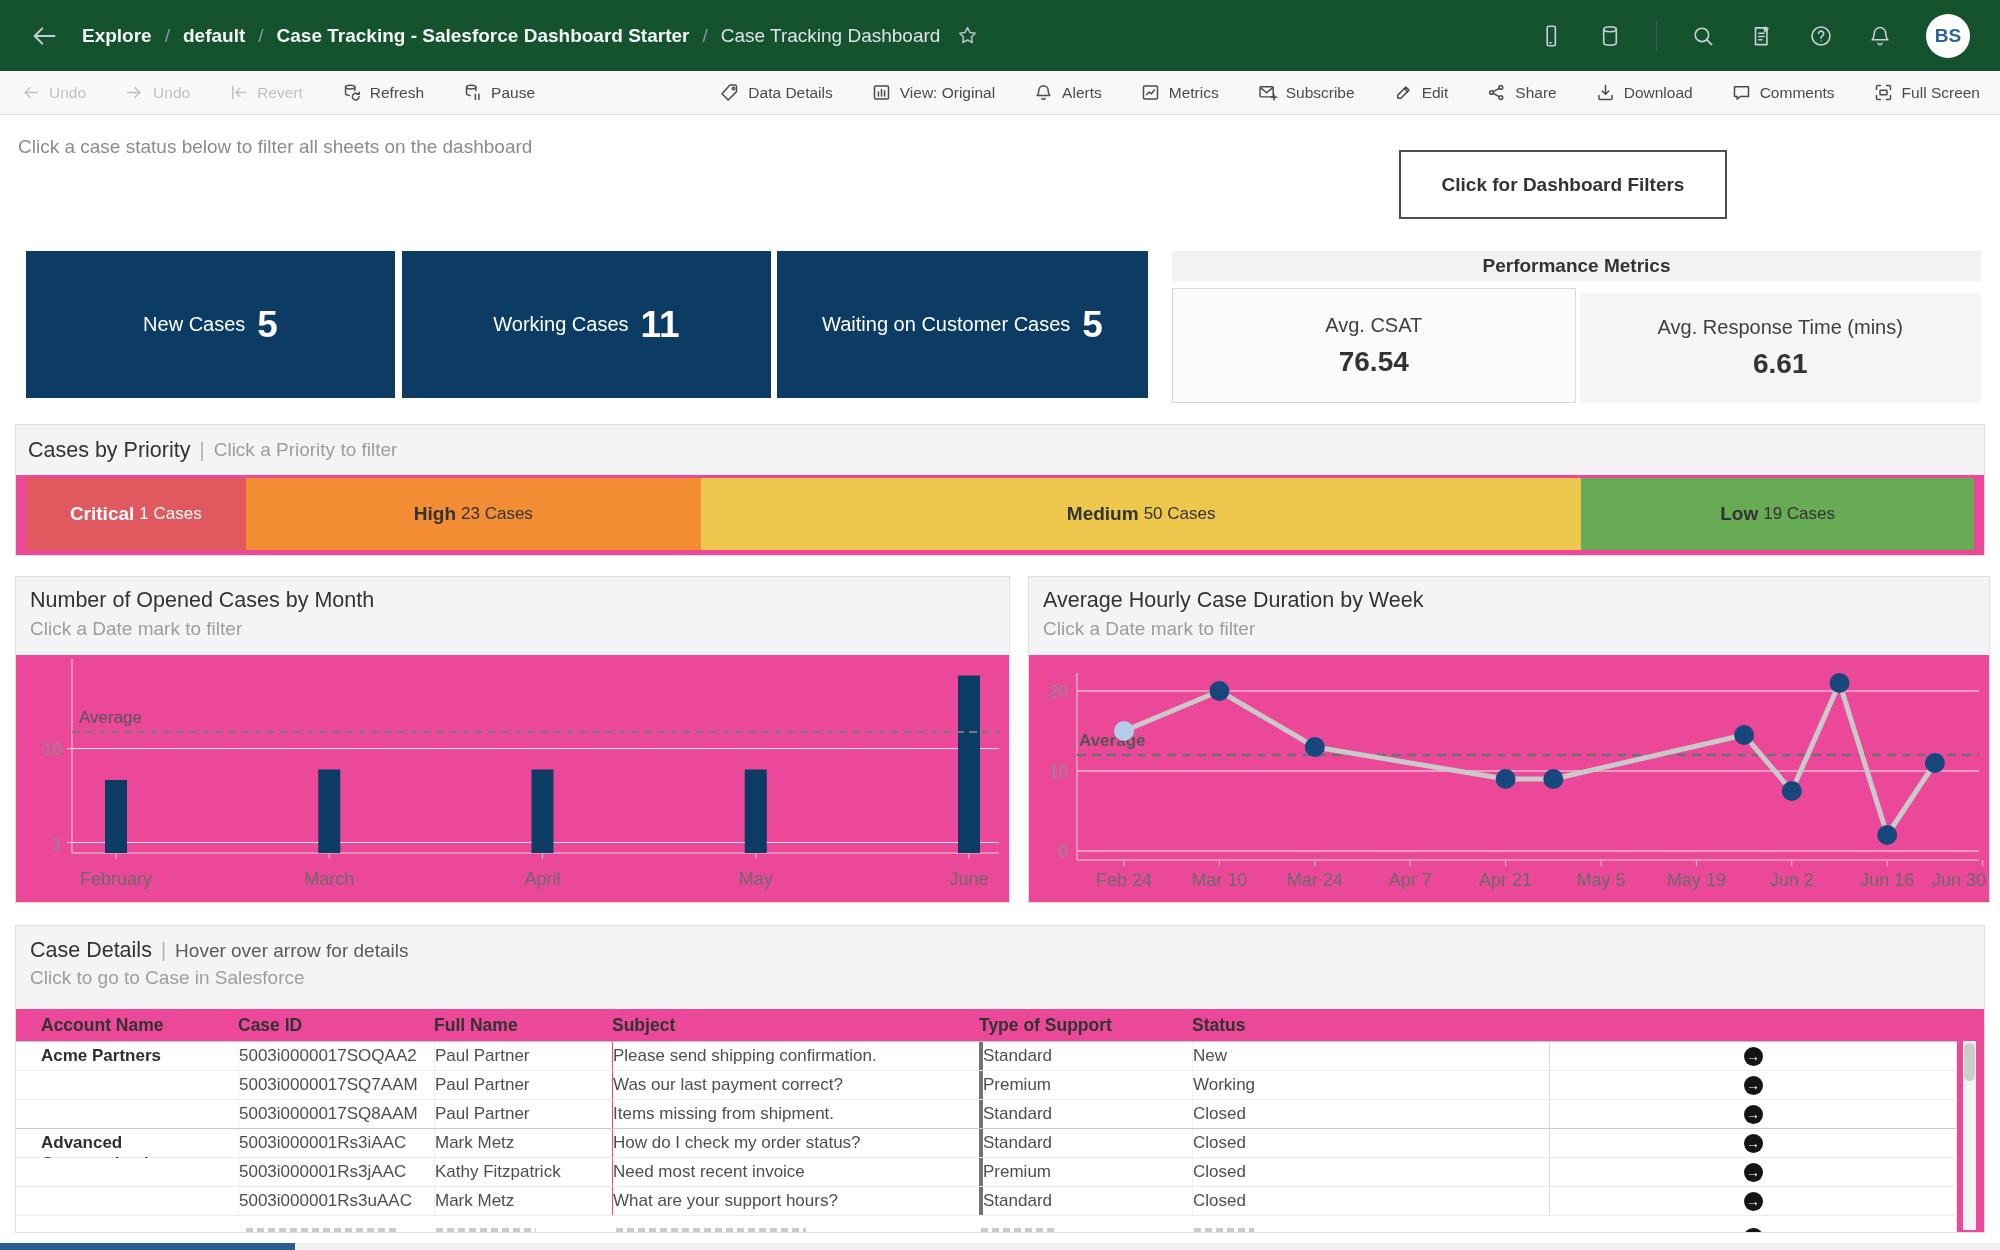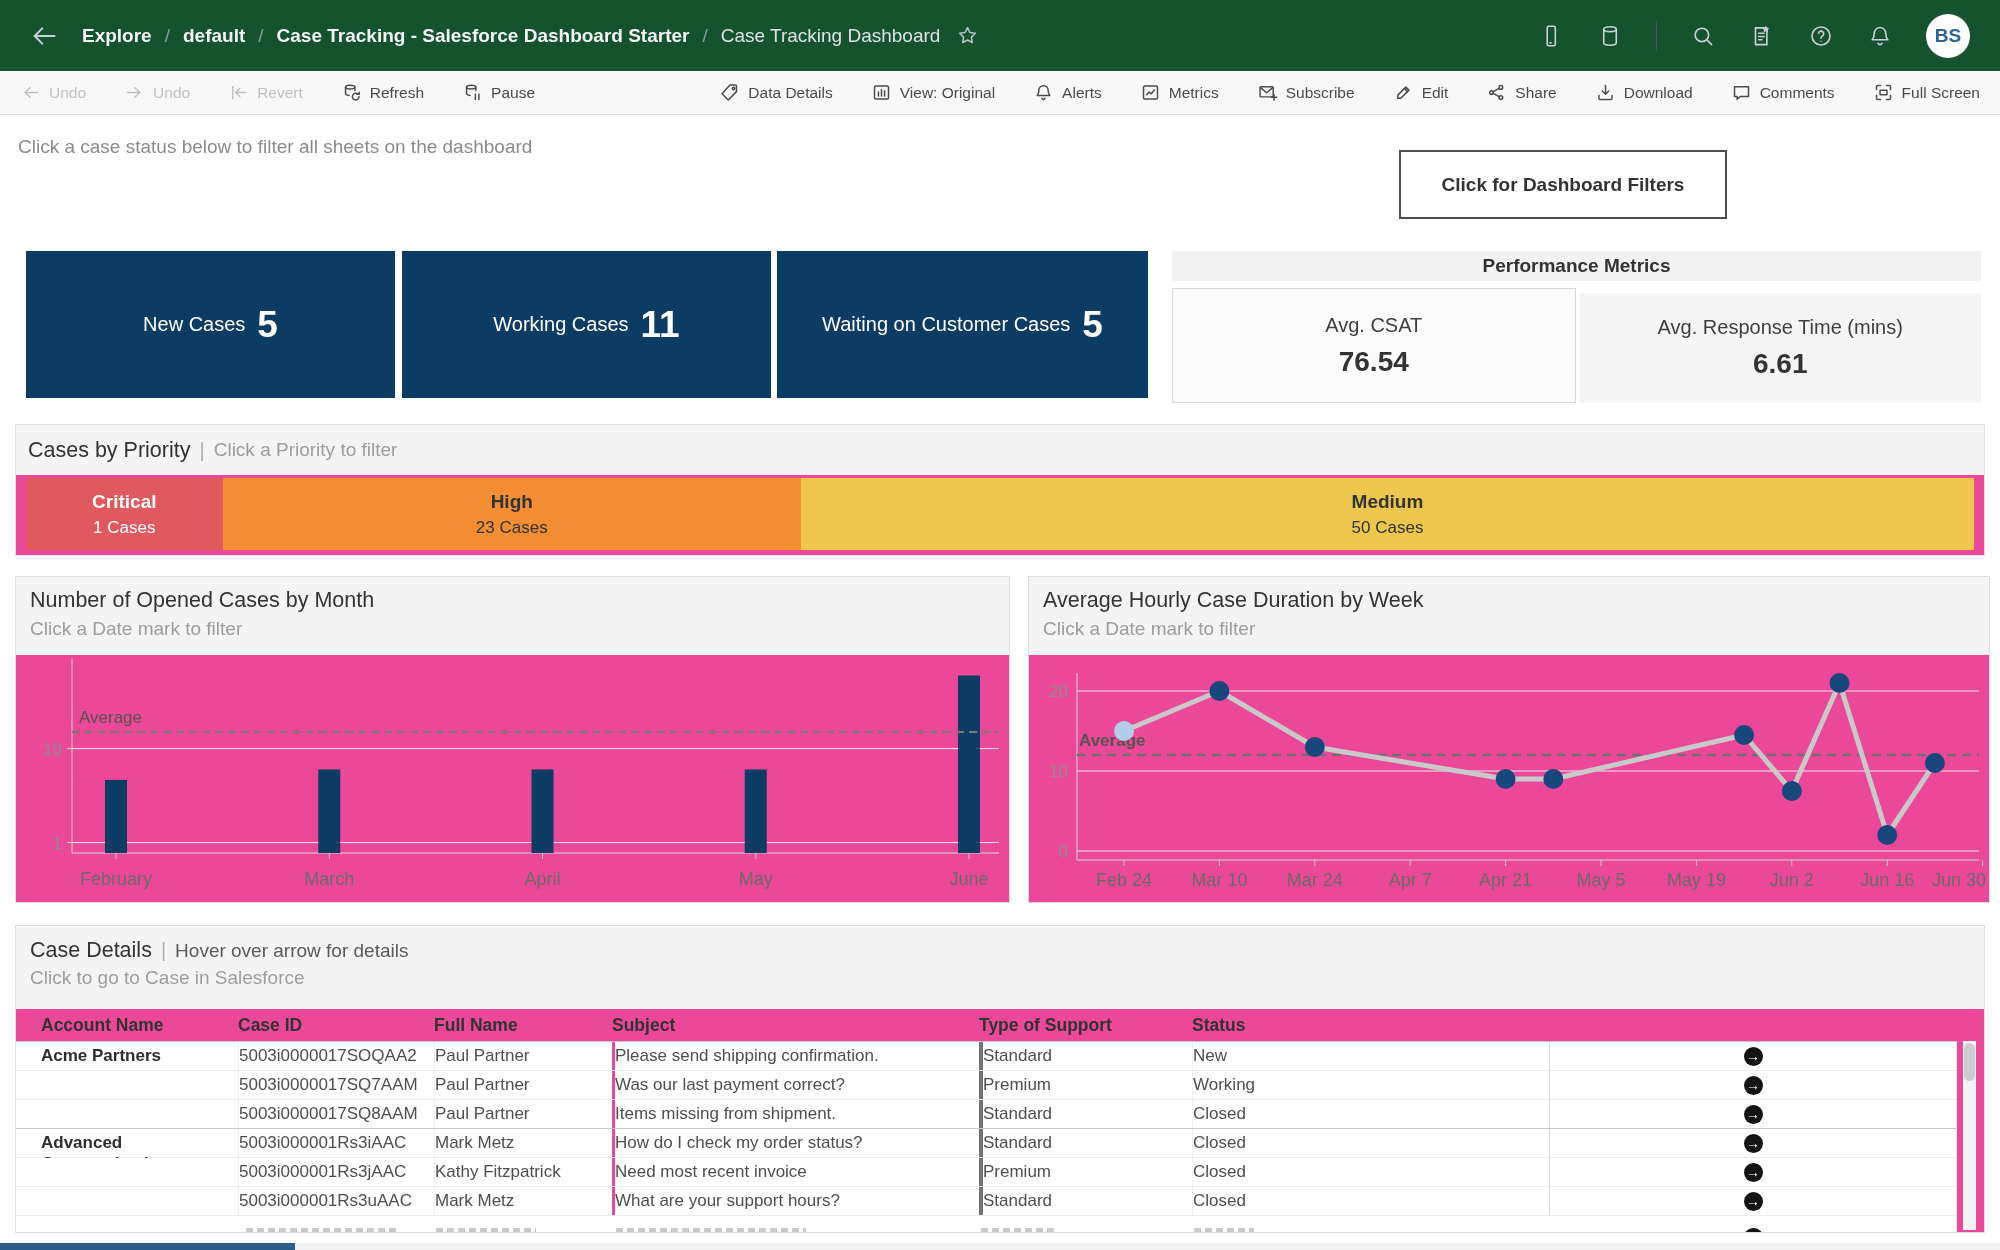--- a/index.html
+++ b/index.html
@@ -58,21 +58,21 @@
   
   .section{position:absolute;border:1px solid #DEDEDE;background:#ec4899;box-sizing:border-box;overflow:hidden;}
   .sec-title{font-size:21.5px;color:#333;}
   .sec-pipe{color:#B0B0B0;margin:0 9px;font-size:20px;}
   .sec-hint{font-size:19px;color:#9D9D9D;}
 
   
   #priority-section{left:15px;top:424px;width:1970px;height:132px;}
   .pri-head{background:#F4F4F4;height:50px;display:flex;align-items:center;padding-left:12px;}
   .priority-bar{display:flex;margin:3px 10px 0 10px;height:72px;}
-  .pri-seg{display:flex;flex-direction:column;align-items:center;justify-content:center;gap:5px;cursor:pointer;}
+  .pri-seg{display:flex;flex-direction:row;align-items:center;justify-content:center;gap:5px;cursor:pointer;}
   .pri-name{font-size:19px;font-weight:700;}
   .pri-count{font-size:17px;}
 
   
   #bar-section{left:15px;top:576px;width:995px;height:327px;}
   #line-section{left:1028px;top:576px;width:962px;height:327px;}
   .chart-head{background:#F4F4F4;height:78px;box-sizing:border-box;padding:11px 0 0 14px;}
   .chart-title{font-size:21.5px;color:#333;}
   .chart-sub{font-size:19px;color:#9D9D9D;margin-top:5px;}
   svg.chart{display:block;}
@@ -85,21 +85,21 @@
   .cols-row{display:flex;height:32px;align-items:center;font-size:17.5px;font-weight:700;color:#333;
             border-bottom:1px solid #C4C4C4;width:1941px;}
   .t-rows{width:1941px;border-right:1px solid #E8E8E8;box-sizing:border-box;}
   .t-row{display:flex;height:28px;border-bottom:1px solid #ECECEC;font-size:17px;color:#4E4E4E;
          position:relative;cursor:pointer;background:#fff;}
   .t-row.group-start{border-top:1px solid #C9C9C9;margin-top:-1px;}
   .t-cell{line-height:28px;white-space:nowrap;overflow:hidden;box-sizing:border-box;}
   .c-account{width:222px;padding-left:25px;}
   .c-case{width:196px;border-left:1px solid #F0F0F0;}
   .c-name{width:178px;border-left:1px solid #F0F0F0;}
-  .c-subject{width:367px;border-left:3px solid #ec4899;}
+  .c-subject{width:367px;border-left:1px solid #ec4899;}
   .c-type{width:213px;border-left:4px solid #737373;}
   .c-status{width:357px;border-left:1px solid #F0F0F0;}
   .c-arrow{flex:1;border-left:1px solid #D8D8D8;display:flex;align-items:center;justify-content:center;}
   .cols-row .t-cell{border-left:none;}
   .account-span{position:absolute;left:25px;top:3px;width:170px;line-height:21px;white-space:normal;
                 color:#2E2E2E;font-weight:700;font-size:17px;}
   .go-arrow{width:19px;height:19px;border-radius:50%;background:#141414;color:#fff;display:flex;
             align-items:center;justify-content:center;font-size:14px;font-weight:700;cursor:pointer;}
   .t-row.partial{height:23px;border-bottom:none;}
   .cut-dash{position:absolute;top:12px;height:4px;opacity:.75;
@@ -378,20 +378,24 @@
         <span class="pri-name">Critical</span>
                <span class="pri-count">1 Cases</span>
       </div>
       <div class="pri-seg" style="flex-grow: 23; background: rgb(242, 141, 52); color: rgb(51, 51, 51);">
         <span class="pri-name">High</span>
                <span class="pri-count">23 Cases</span>
       </div>
       <div class="pri-seg" style="flex-grow: 50; background: rgb(236, 199, 75); color: rgb(51, 51, 51);">
         <span class="pri-name">Medium</span>
                <span class="pri-count">50 Cases</span>
+      </div>
+      <div class="pri-seg" style="flex-grow: 19; background: rgb(104, 171, 85); color: rgb(51, 51, 51);">
+        <span class="pri-name">Low</span>
+               <span class="pri-count">19 Cases</span>
       </div>
     </div>
 </div>
 
 <div class="section" id="bar-section">
   <div class="chart-head">
     <div class="chart-title">Number of Opened Cases by Month</div>
     <div class="chart-sub">Click a Date mark to filter</div>
   </div>
   <svg class="chart" id="bar-chart-svg" width="993" height="248" viewBox="0 0 993 248">

